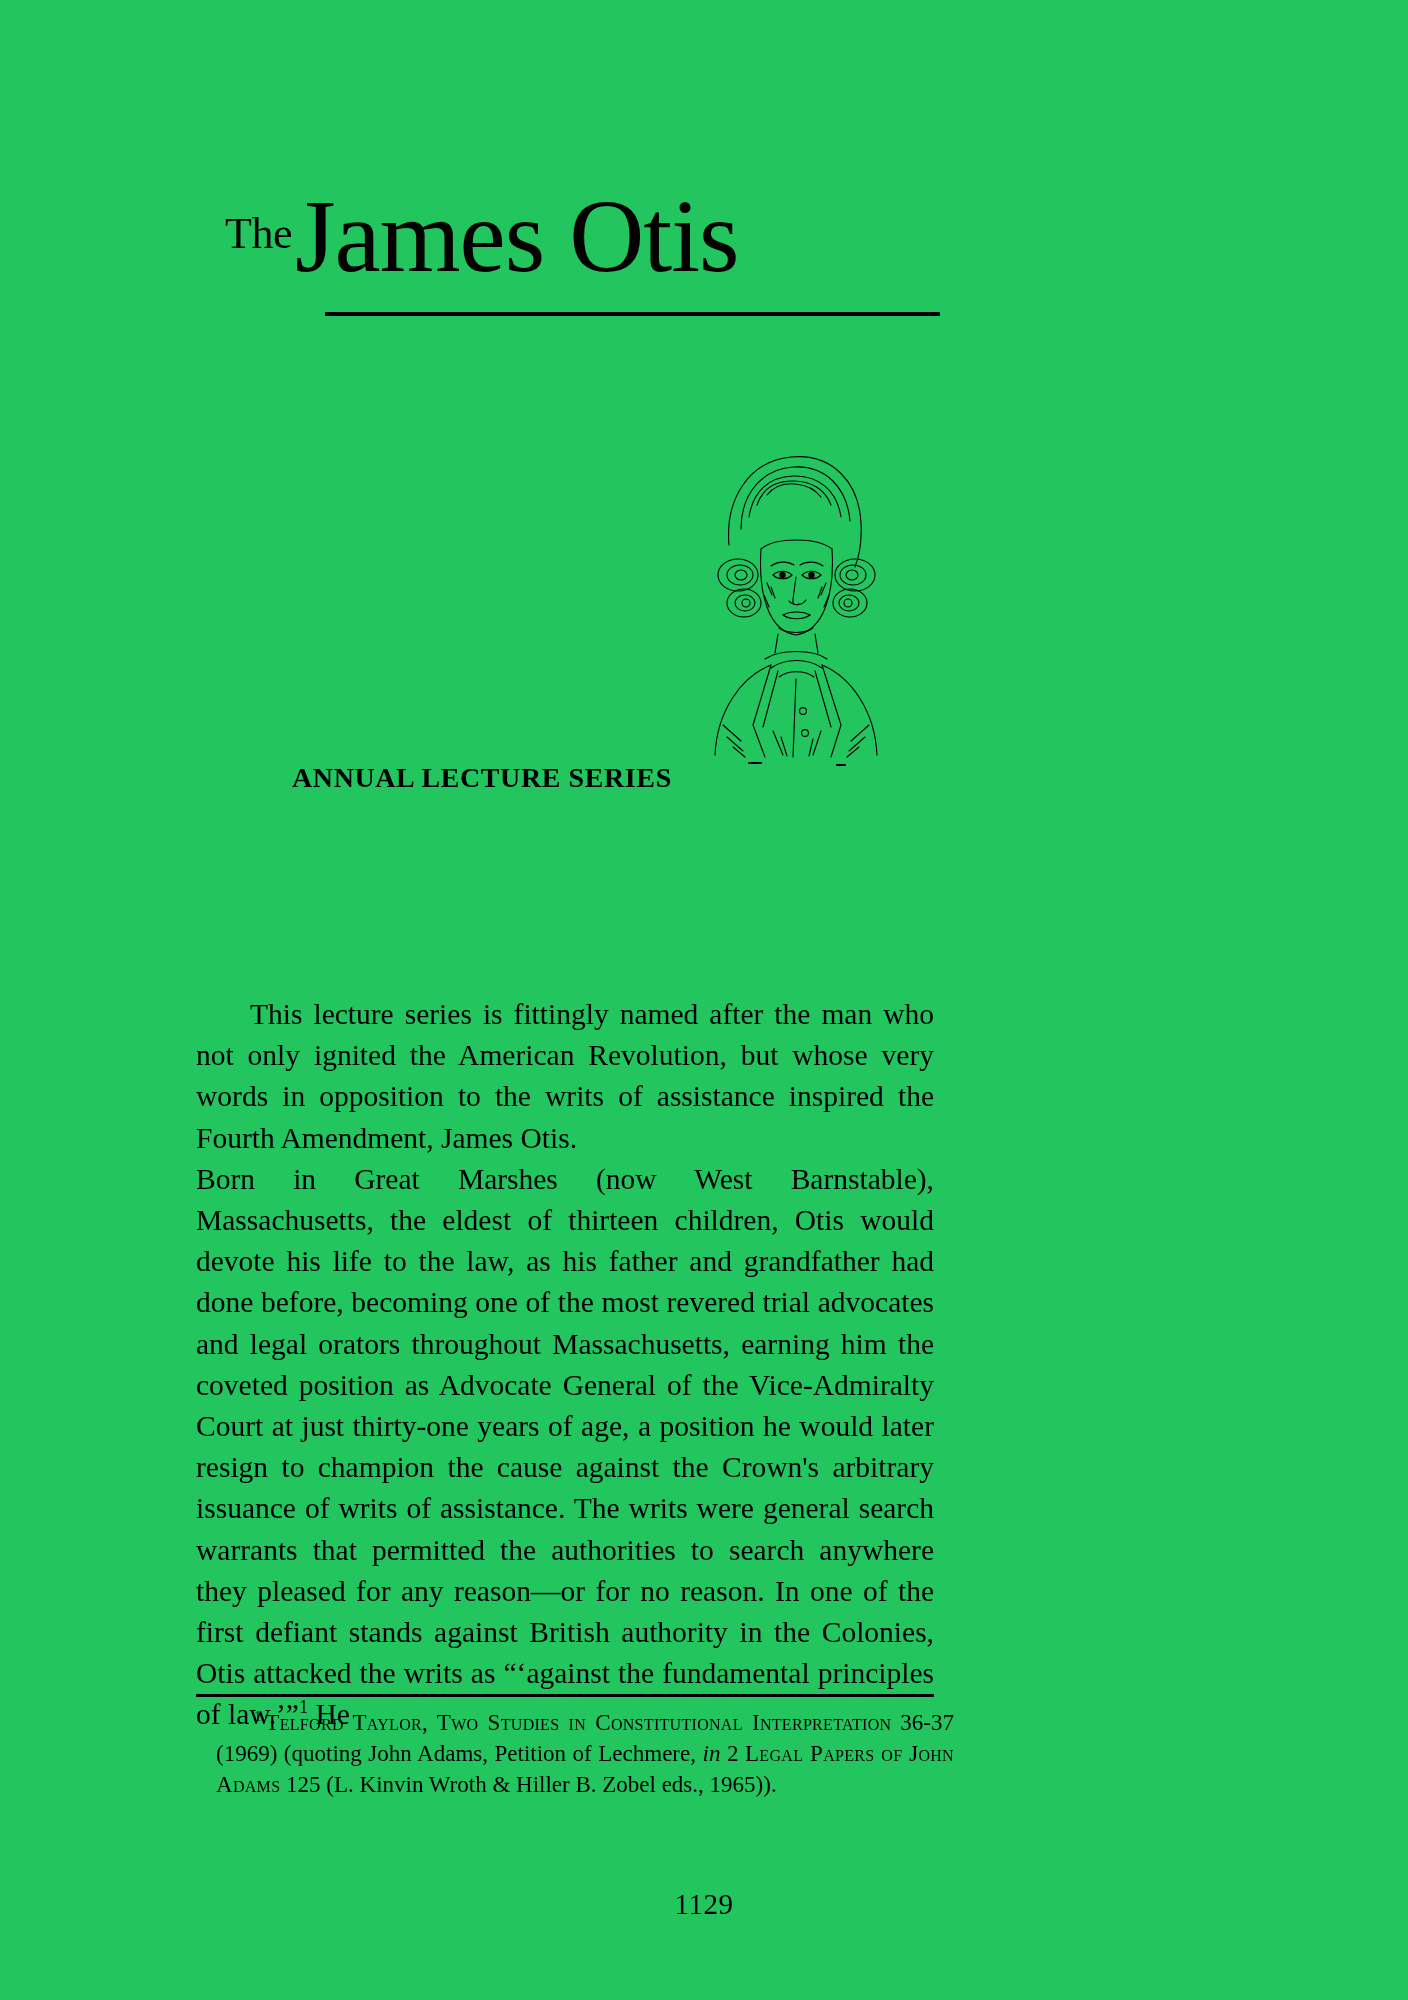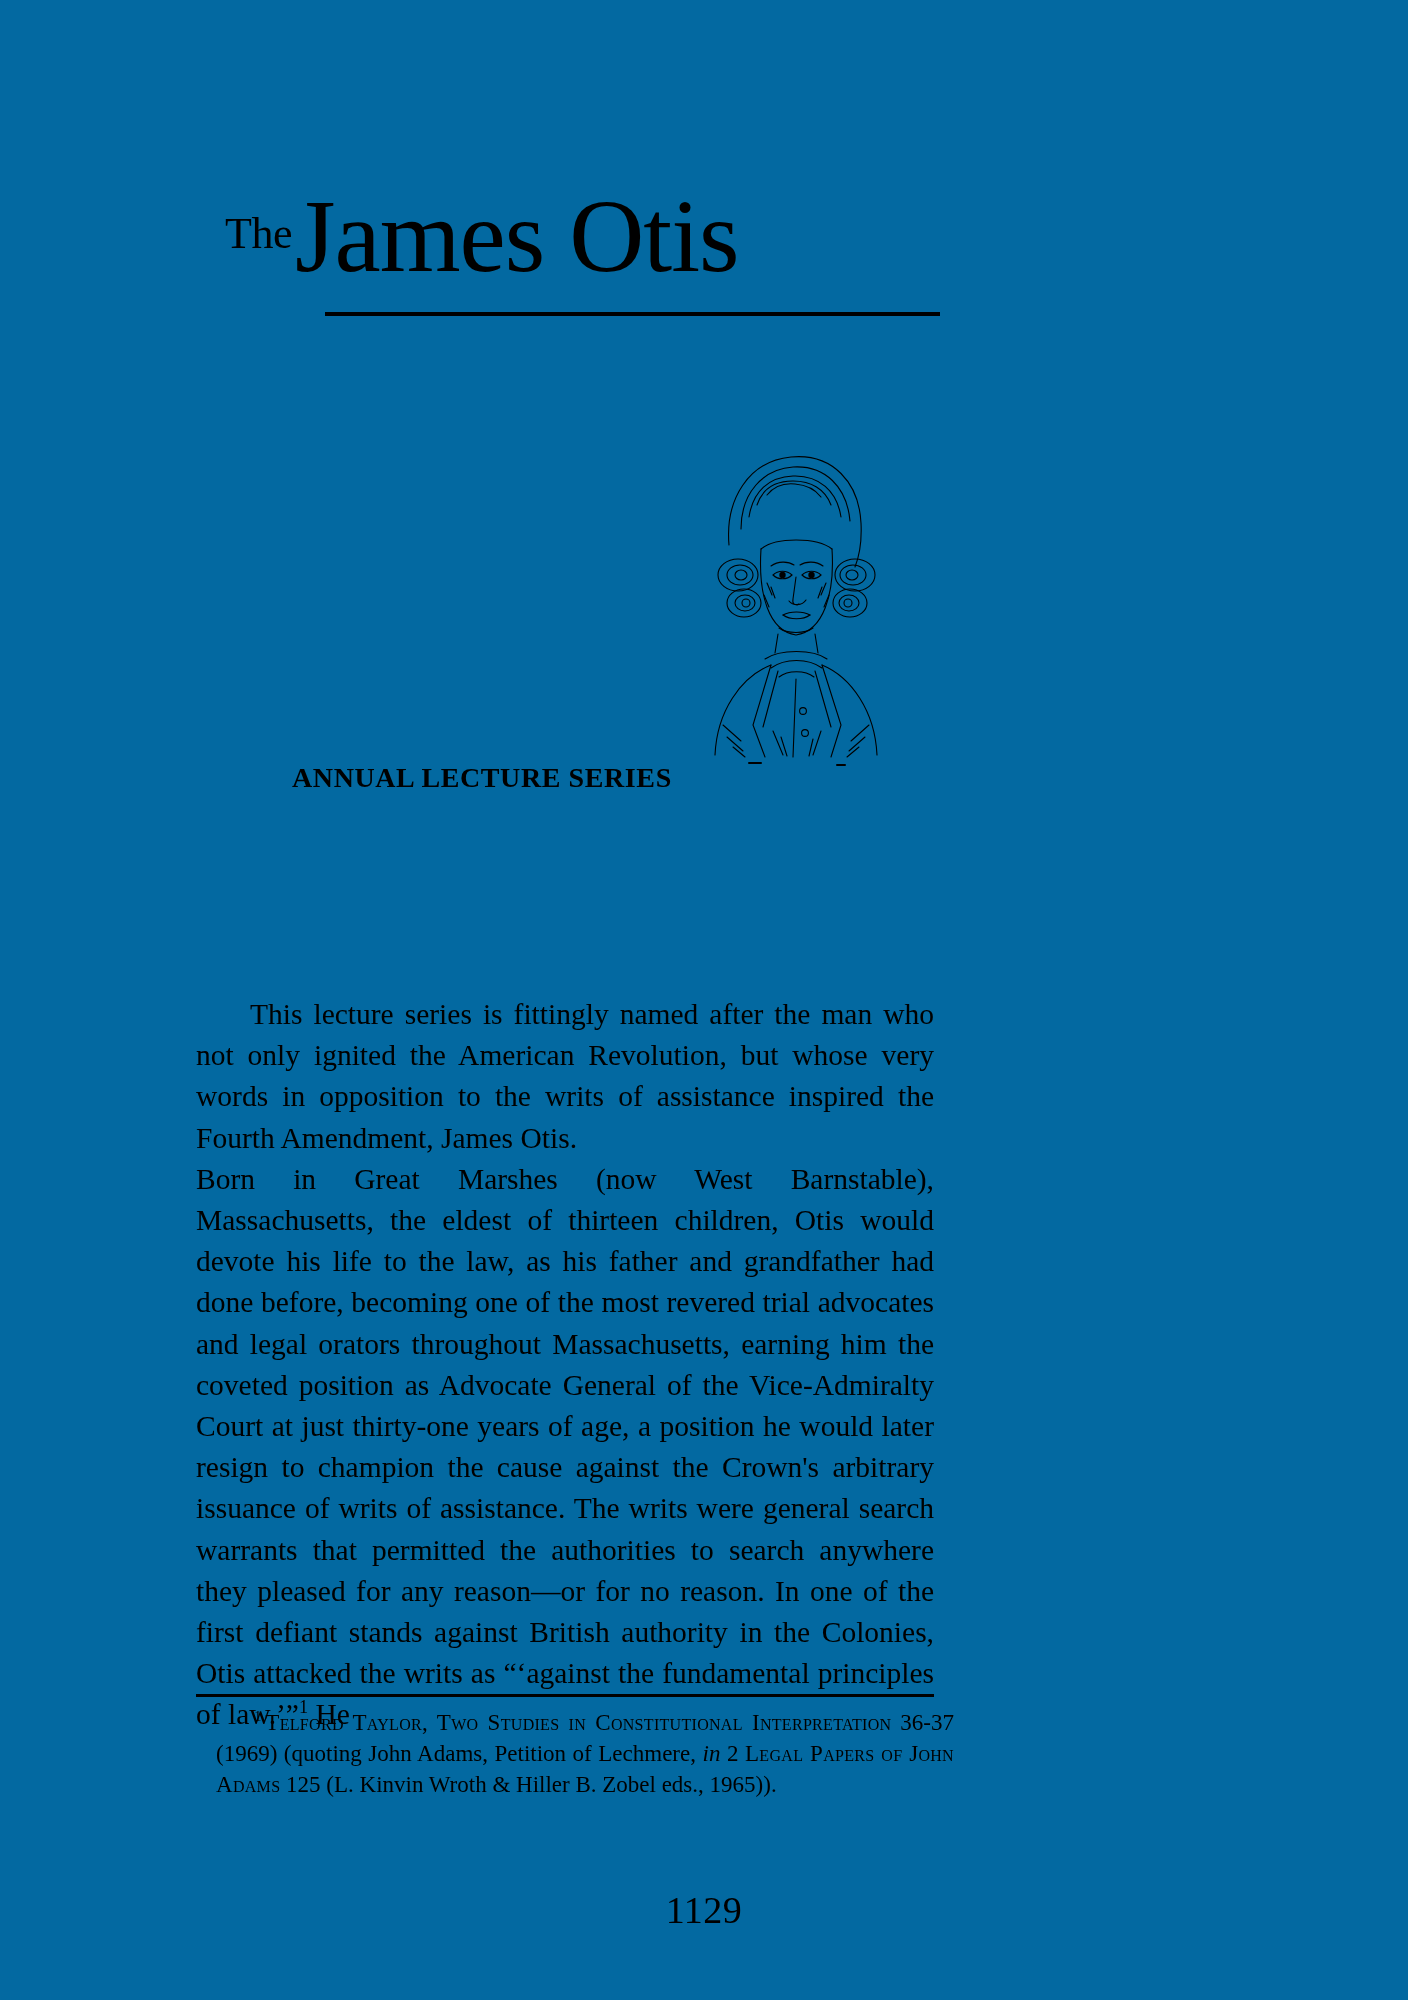--- a/index.html
+++ b/index.html
@@ -12,21 +12,21 @@
     height: 2000px;
     position: relative;
     font-family: "Liberation Serif", "DejaVu Serif", serif;
     color: #000000;
     overflow: hidden;
   }
 
   .page {
     position: absolute;
     inset: 0;
-    background: #0369a1;
+    background: #22c55e;
   }
 
   
   .masthead {
     position: absolute;
     left: 195px;
     top: 200px;
     width: 745px;
     height: 190px;
   }
@@ -160,21 +160,21 @@
   .ital { font-style: italic; }
 
   
   .page-number {
     position: absolute;
     left: 0;
     right: 0;
     top: 1888px;
     text-align: center;
     font-family: "Liberation Serif", "DejaVu Serif", serif;
-    font-size: 38px;
+    font-size: 29px;
     letter-spacing: 0.5px;
   }
 </style>
 </head>
 <body>
 
 <div class="page">
 
   <div class="masthead">
     <div class="masthead-line1">

